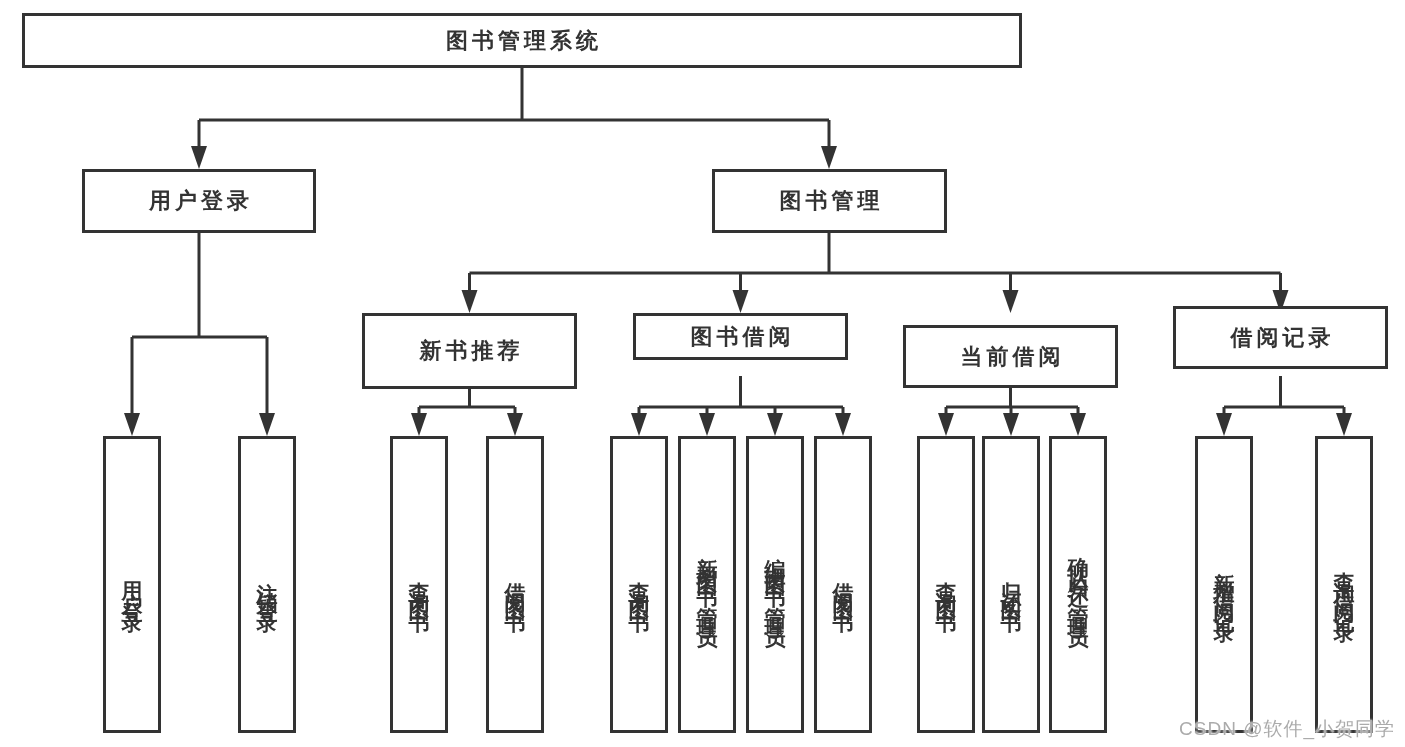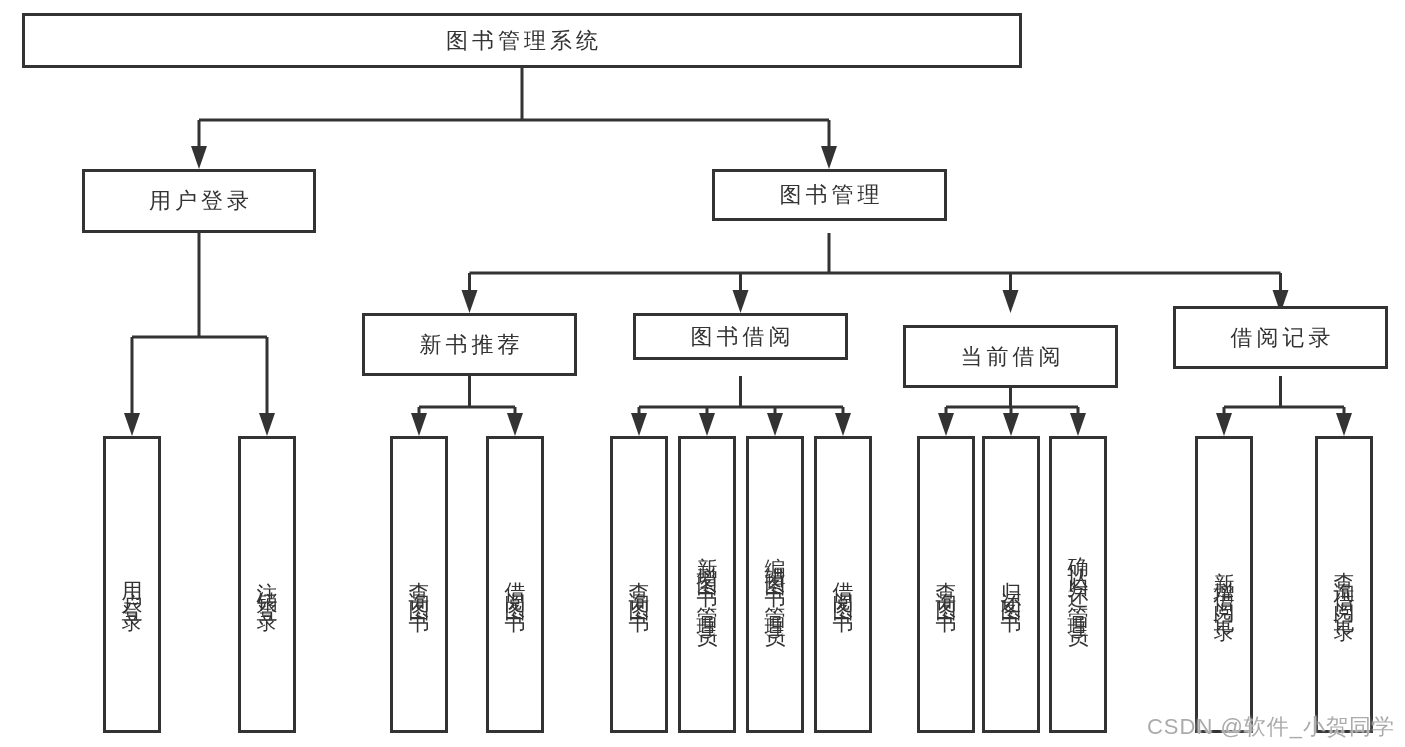--- a/index.html
+++ b/index.html
@@ -42,36 +42,37 @@
     border:3px solid var(--line);
     background:var(--box-bg);
     color:var(--text);
     display:flex;
     align-items:center;
     justify-content:center;
     font-size:22px;
     letter-spacing:4px;
     text-indent:4px;
     white-space:nowrap;
+    font-weight:bold;
   }
   .leaf{
     display:block;
     writing-mode:vertical-rl;
     text-align:center;
     line-height:52px;
     font-size:21px;
     letter-spacing:10px;
     text-indent:0;
     white-space:normal;
   }
   .watermark{
     position:absolute;
     right:10px;
     bottom:5px;
-    font-size:22px;
+    font-size:19px;
     letter-spacing:1px;
     color:var(--watermark);
     text-shadow:0 0 3px #ffffff, 0 0 2px #ffffff;
     z-index:5;
     white-space:nowrap;
   }
 </style>
 </head>
 <body>
 
@@ -123,23 +124,23 @@
     <g>
       <path d="M1280.5 376 V407 M1224 407 H1344 M1224 407 V415 M1344 407 V415"></path>
       <polygon points="1216,413 1232,413 1224,436"></polygon>
       <polygon points="1336,413 1352,413 1344,436"></polygon>
     </g>
   </svg>
 
   <div class="node" style="left:22px;top:13px;width:1000px;height:55px">图书管理系统</div>
 
   <div class="node" style="left:82px;top:169px;width:234px;height:64px">用户登录</div>
-  <div class="node" style="left:712px;top:169px;width:235px;height:52px">图书管理</div>
+  <div class="node" style="left:712px;top:169px;width:235px;height:64px">图书管理</div>
 
-  <div class="node" style="left:362px;top:313px;width:215px;height:63px">新书推荐</div>
+  <div class="node" style="left:362px;top:313px;width:215px;height:76px">新书推荐</div>
   <div class="node" style="left:633px;top:313px;width:215px;height:47px">图书借阅</div>
   <div class="node" style="left:903px;top:325px;width:215px;height:63px">当前借阅</div>
   <div class="node" style="left:1173px;top:306px;width:215px;height:63px">借阅记录</div>
 
   <div class="node leaf" style="left:103px;top:436px;width:58px;height:297px">用户登录</div>
   <div class="node leaf" style="left:238px;top:436px;width:58px;height:297px">注销登录</div>
 
   <div class="node leaf" style="left:390px;top:436px;width:58px;height:297px">查询图书</div>
   <div class="node leaf" style="left:486px;top:436px;width:58px;height:297px">借阅图书</div>
 

